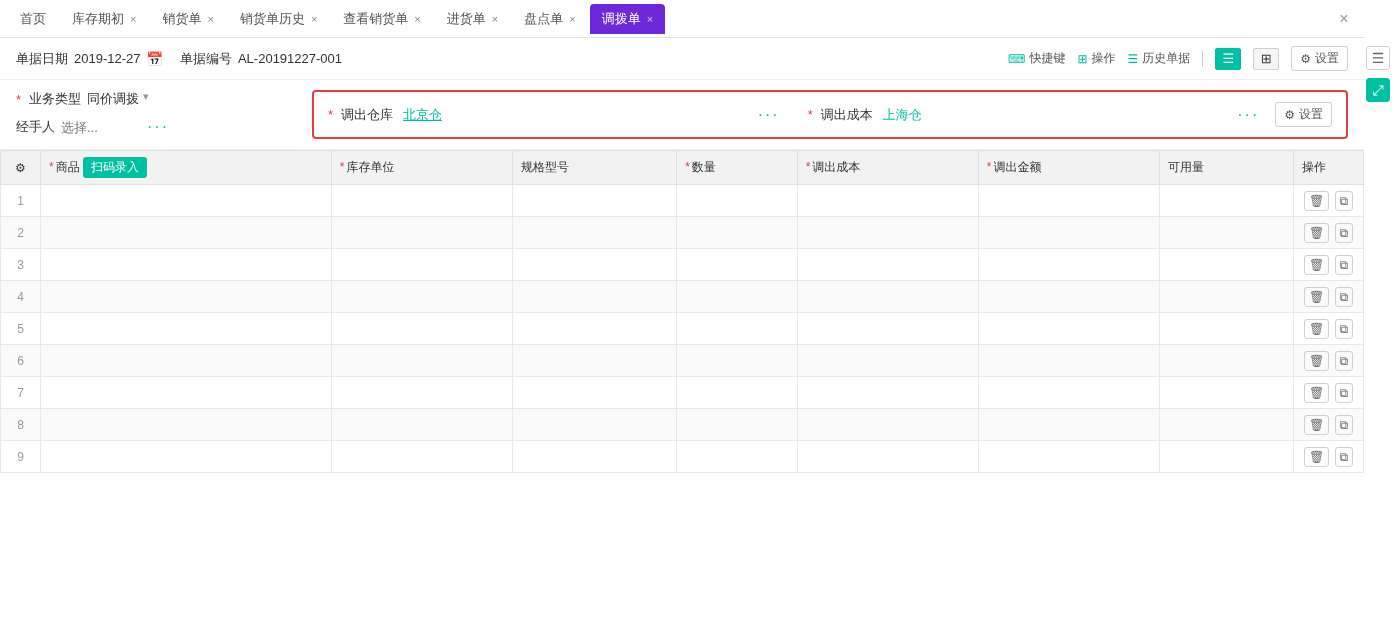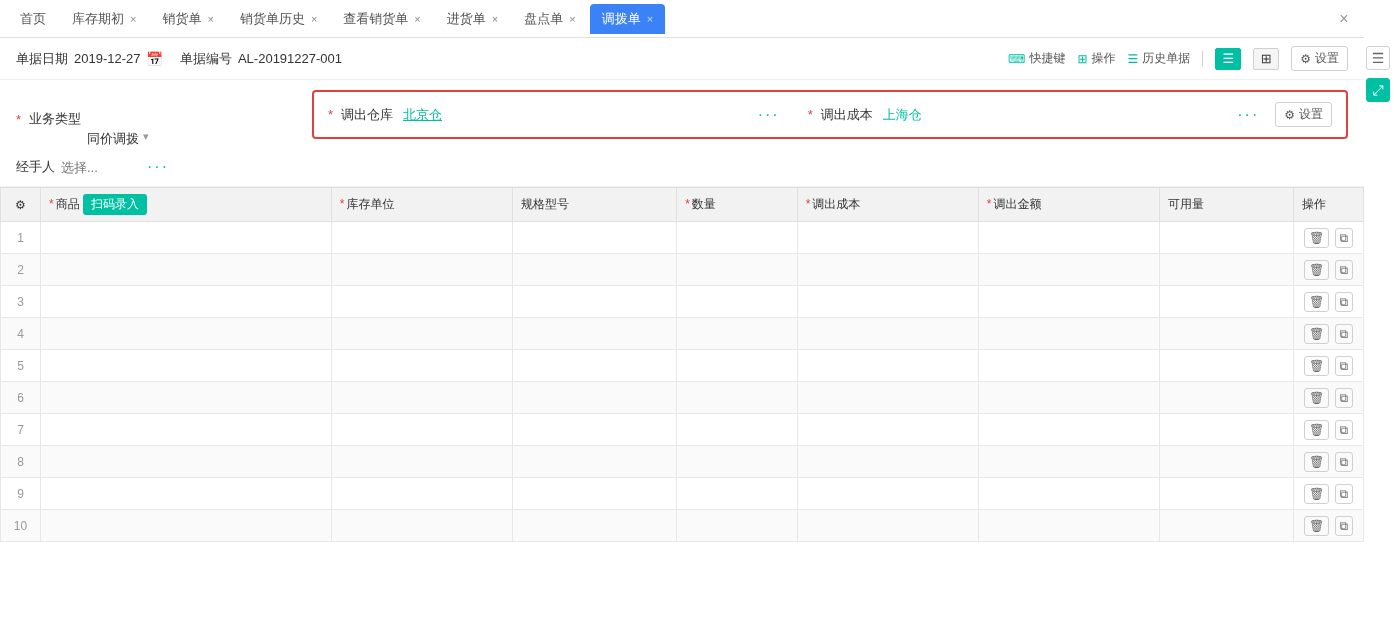--- a/index.html
+++ b/index.html
@@ -20,21 +20,21 @@
       align-items: center;
       padding: 6px 12px;
       cursor: pointer;
       font-size: 13px;
       color: #555;
       border-radius: 4px 4px 0 0;
       gap: 6px;
       white-space: nowrap;
     }
     .tab.active {
-      background: #3b82f6;
+      background: #6d28d9;
       color: #fff;
     }
     .tab-close {
       font-size: 11px;
       color: inherit;
       opacity: 0.7;
       cursor: pointer;
     }
     .window-close {
       margin-left: auto;
@@ -142,21 +142,20 @@
     }
     .required-star { color: #e04040; margin-right: 2px; }
     .field-label { color: #333; }
     .field-value { color: #333; }
     .field-select {
       display: flex;
       align-items: flex-start;
       gap: 4px;
       cursor: pointer;
       color: #333;
-      margin-top: 40px;
     }
     .dropdown-arrow { color: #999; font-size: 11px; }
     .field-input-box {
       border: none;
       outline: none;
       font-size: 13px;
       color: #999;
       cursor: pointer;
       width: 80px;
     }
@@ -544,34 +543,20 @@
         <td></td>
         <td></td>
         <td></td>
         <td></td>
         <td></td>
         <td class="action-cell">
           <button class="icon-btn">🗑</button>
           <button class="icon-btn">⧉</button>
         </td>
       </tr>
-            <tr>
-        <td class="row-num">10</td>
-        <td></td>
-        <td></td>
-        <td></td>
-        <td></td>
-        <td></td>
-        <td></td>
-        <td></td>
-        <td class="action-cell">
-          <button class="icon-btn">🗑</button>
-          <button class="icon-btn">⧉</button>
-        </td>
-      </tr>
           </tbody>
       </table>
     </div>
   </div>
 
   <div class="right-sidebar">
     <div class="sidebar-icon">☰</div>
     <div class="sidebar-icon green-bg">⤢</div>
   </div>
 </div>

